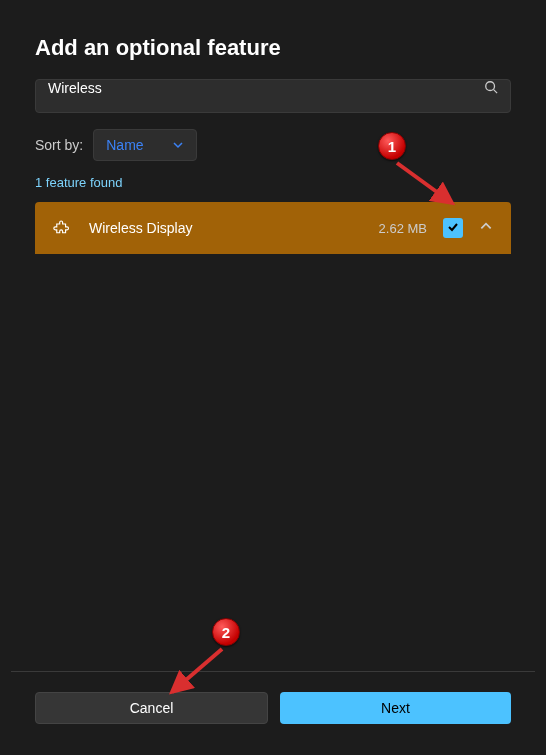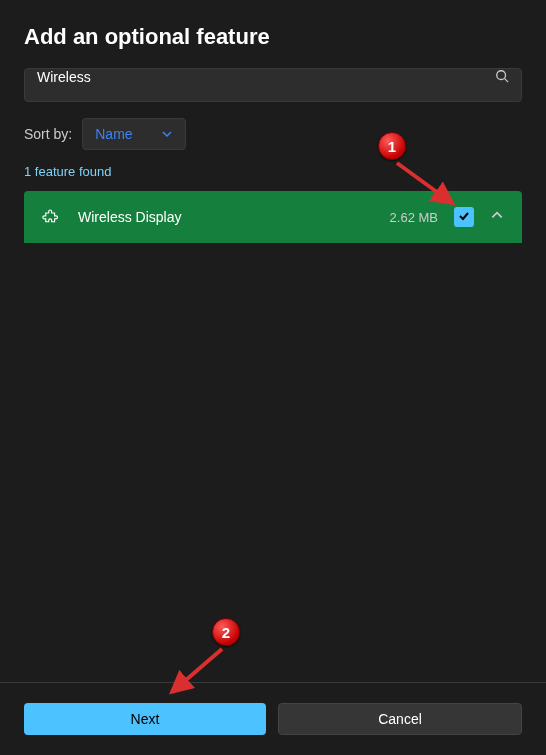--- a/index.html
+++ b/index.html
@@ -11,21 +11,21 @@
       color: #ffffff;
       overflow: hidden;
       position: relative;
       border-radius: 8px;
     }
     .dialog {
       width: 100%;
       height: 100%;
       display: flex;
       flex-direction: column;
-      padding: 0;
+      padding: 11px;
     }
     .content {
       flex: 1;
       padding: 24px 24px 0 24px;
       display: flex;
       flex-direction: column;
     }
     .title {
       font-size: 22px;
       font-weight: 600;
@@ -84,21 +84,21 @@
     .result-count {
       font-size: 13px;
       color: #7dd3fc;
       margin-bottom: 12px;
     }
     .feature-list {
       display: flex;
       flex-direction: column;
     }
     .feature-item {
-      background: #15803d;
+      background: #a16207;
       border-radius: 4px 4px 0 0;
       padding: 16px 18px;
       display: flex;
       align-items: center;
       gap: 16px;
       cursor: pointer;
     }
     .feature-icon {
       color: #ffffff;
       display: flex;
@@ -238,22 +238,22 @@
             <svg width="14" height="14" viewBox="0 0 12 12" fill="none" stroke="currentColor" stroke-width="1.5">
               <polyline points="2,8 6,4 10,8"></polyline>
             </svg>
           </span>
         </span>
       </div>
     </div>
   </div>
 
   <div class="footer">
+    <button class="btn btn-secondary">Cancel</button>
     <button class="btn btn-primary">Next</button>
-    <button class="btn btn-secondary">Cancel</button>
   </div>
 </div>
 
 <div class="annotation" style="left:378px; top:132px;">
   <div class="badge">1</div>
 </div>
 <svg class="annotation arrow-svg" style="left:392px; top:158px;" width="80" height="60">
   <defs>
     <marker id="arrowhead1" markerWidth="6" markerHeight="6" refX="5" refY="3" orient="auto">
       <polygon points="0 0, 6 3, 0 6" fill="#d92f2f"></polygon>

